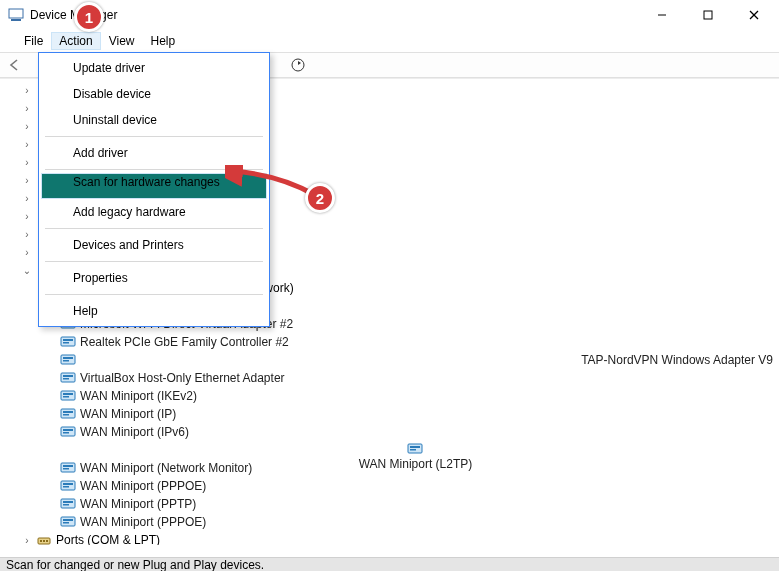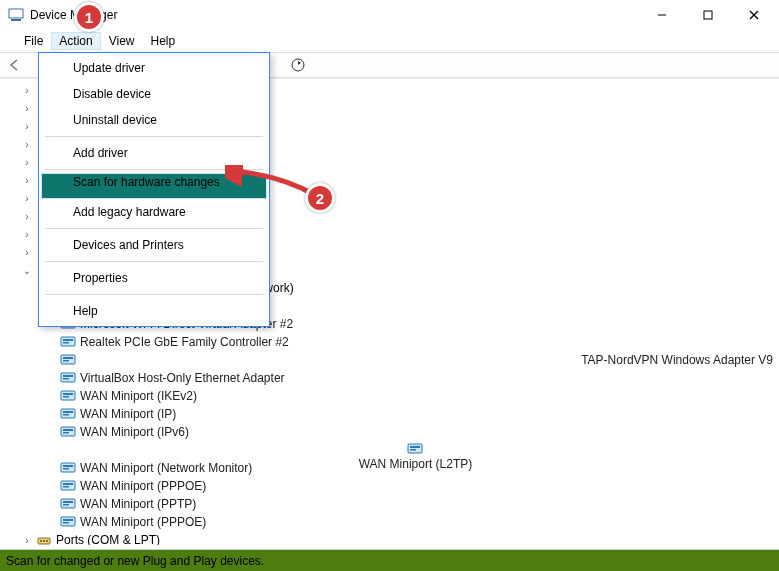--- a/index.html
+++ b/index.html
@@ -58,23 +58,23 @@
   }
   .tool-sep { width:1px;height:18px;background:#ccc;margin:0 2px;}
   .content {
     position:relative;
     height: calc(571px - 30px - 22px - 26px - 22px);
     border-top:1px solid #ededed;
   }
   .statusbar {
     position:absolute;
     bottom:0;left:0;right:0;
-    height:22px;
+    height:14px;
     border-top:1px solid #d0d0d0;
-    background:#4d7c0f;
+    background:#e5e5e5;
     padding:0 6px;
     font-size:12px;
     display:flex;align-items:center;
   }
   .tree {
     position:absolute;
     left:6px; top:4px; right:6px; bottom:4px;
     font-size:12px;
     overflow:hidden;
     -webkit-user-select:none;

